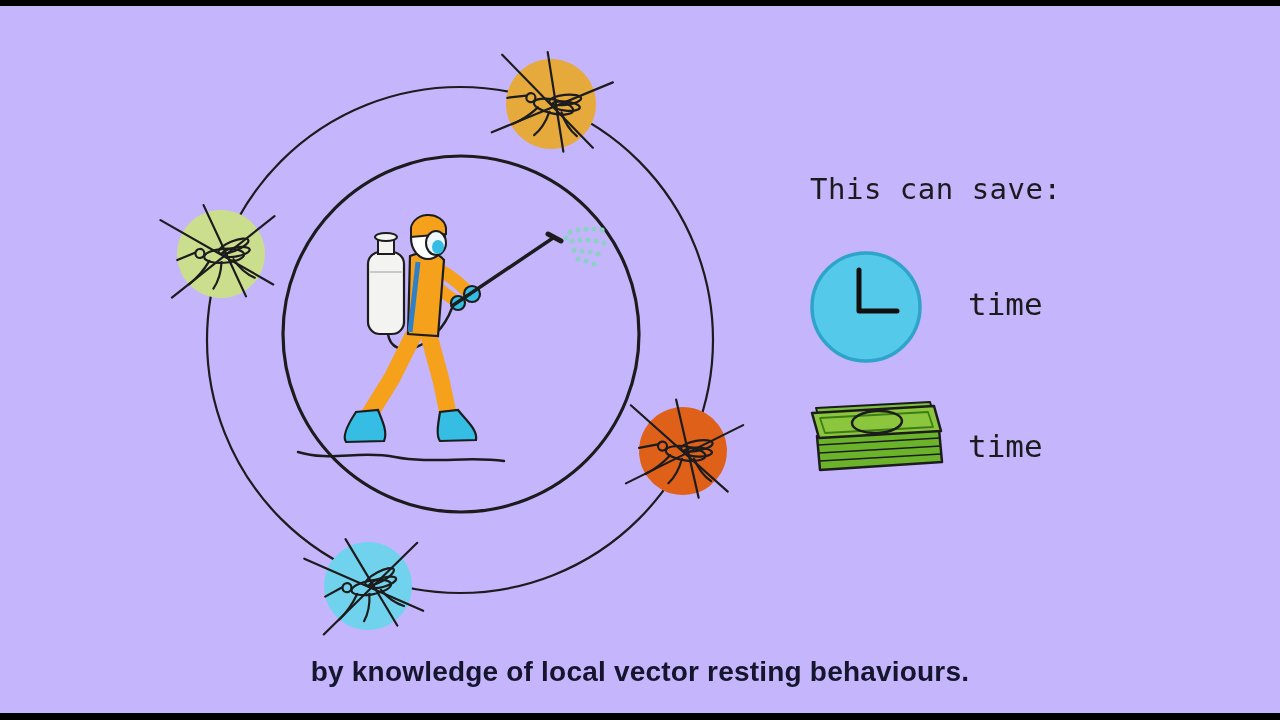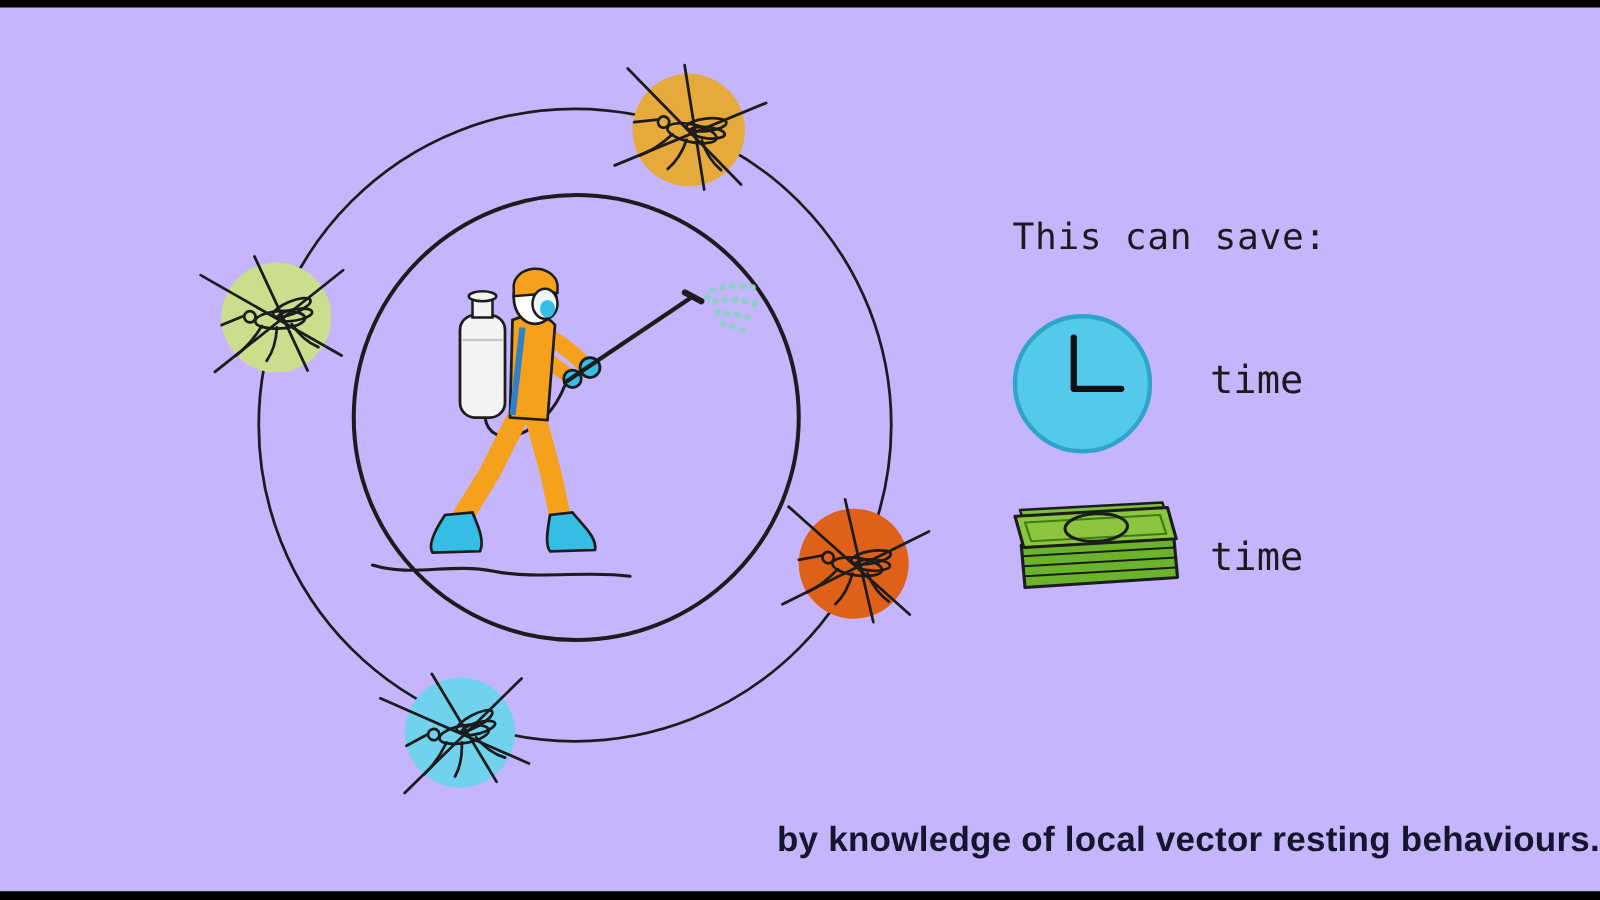--- a/index.html
+++ b/index.html
@@ -21,21 +21,21 @@
     color: #1b1b1b;
     white-space: nowrap;
   }
   .save-title  { left: 810px; top: 172px; font-size: 29px; letter-spacing: 0.5px; }
   .label-time  { left: 968px; top: 286px; font-size: 31px; }
   .label-money { left: 968px; top: 428px; font-size: 31px; }
 
   .caption {
     position: absolute;
     left: 0; right: 0; top: 656px;
-    text-align: right;
+    text-align: center;
     font-family: "Liberation Sans", sans-serif;
     font-weight: 700;
     font-size: 28px;
     color: #15152e;
     letter-spacing: 0.2px;
   }
 </style>
 </head>
 <body>
 

